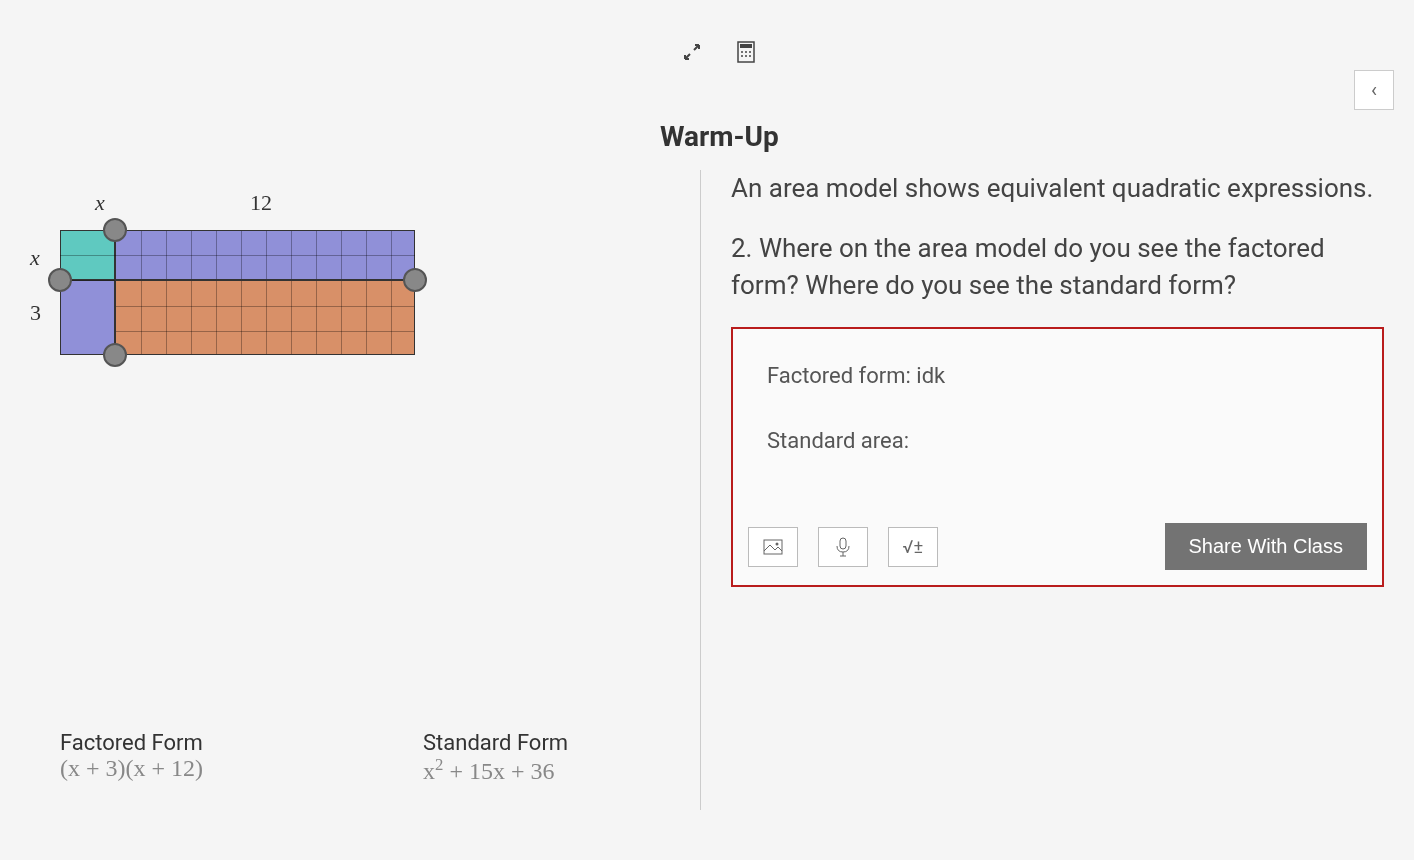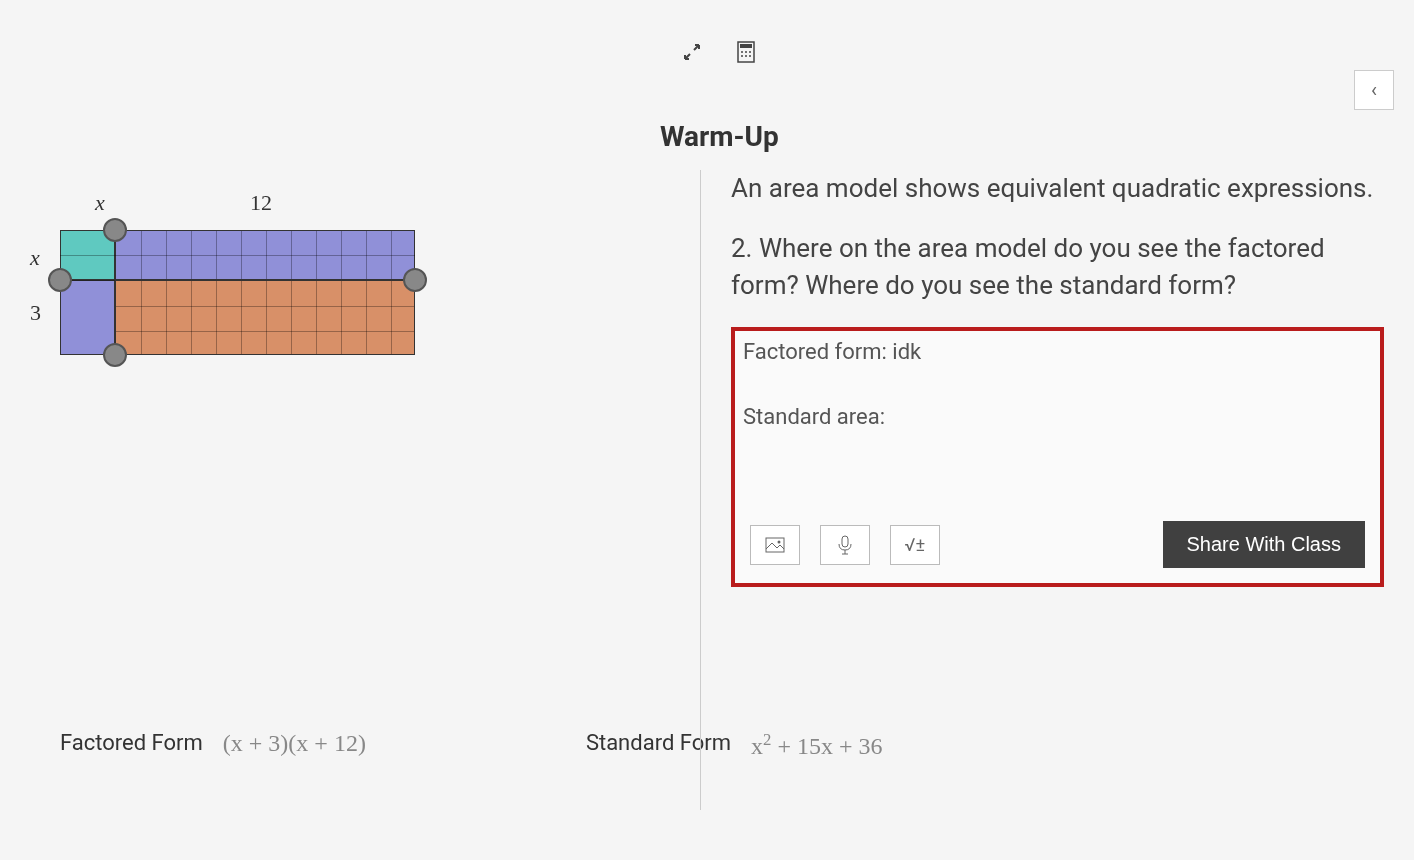--- a/index.html
+++ b/index.html
@@ -16,30 +16,30 @@
 .grid-top{display:flex}
 .grid-bottom{display:flex}
 .cell-x2{width:55px;height:50px;background:#5fc9c0;border:1px solid #333}
 .cell-12x-top{width:300px;height:50px;background:#9090d8;border:1px solid #333;position:relative}
 .cell-3x{width:55px;height:75px;background:#9090d8;border:1px solid #333}
 .cell-36{width:300px;height:75px;background:#d89068;border:1px solid #333;position:relative}
 .grid-lines-v{position:absolute;top:0;bottom:0;width:1px;background:rgba(0,0,0,0.3)}
 .grid-lines-h{position:absolute;left:0;right:0;height:1px;background:rgba(0,0,0,0.3)}
 .drag-point{position:absolute;width:24px;height:24px;background:#888;border-radius:50%;border:2px solid #555;cursor:grab;z-index:10}
 .bottom-forms{position:absolute;top:730px;left:60px;display:flex;gap:220px}
-.form-block{display:flex;flex-direction:row;gap:20px}
+.form-block{display:flex;flex-direction:column;gap:0}
 .form-title{font-size:22px;color:#333}
 .form-expr{font-size:24px;color:#888;font-family:Georgia,serif}
 .right-panel{position:absolute;top:170px;left:700px;right:20px;height:640px;border-left:1px solid #ccc;padding-left:30px;padding-right:10px}
 .instr{font-size:26px;color:#444;margin-bottom:24px;line-height:1.4}
-.response-box{border:4px solid #b91c1c;padding:8px;margin-top:10px;min-height:260px;position:relative;background:#fafafa}
+.response-box{border:2px solid #b91c1c;padding:34px;margin-top:10px;min-height:260px;position:relative;background:#fafafa}
 .response-line{font-size:22px;color:#555;margin-bottom:40px}
 .response-toolbar{position:absolute;bottom:15px;left:15px;right:15px;display:flex;align-items:center;gap:20px}
 .tool-btn{width:50px;height:40px;border:1px solid #bbb;background:#fff;display:flex;align-items:center;justify-content:center;cursor:pointer;font-size:18px;color:#666}
-.share-btn{margin-left:auto;background:#404040;color:#fff;padding:12px 24px;font-size:20px;border:none;cursor:pointer;display:flex;align-items:center;gap:6px}
+.share-btn{margin-left:auto;background:#737373;color:#fff;padding:12px 24px;font-size:20px;border:none;cursor:pointer;display:flex;align-items:center;gap:6px}
 sup{font-size:0.7em}
 </style>
 </head>
 <body>
 
 <div class="toolbar">
   <div class="toolbar-icon">
     <svg width="20" height="20" viewBox="0 0 20 20">
         <path d="M3 17 L8 12 M3 17 L3 13 M3 17 L7 17 M17 3 L12 8 M17 3 L17 7 M17 3 L13 3" stroke="#444" stroke-width="2" fill="none"></path>
       </svg>

